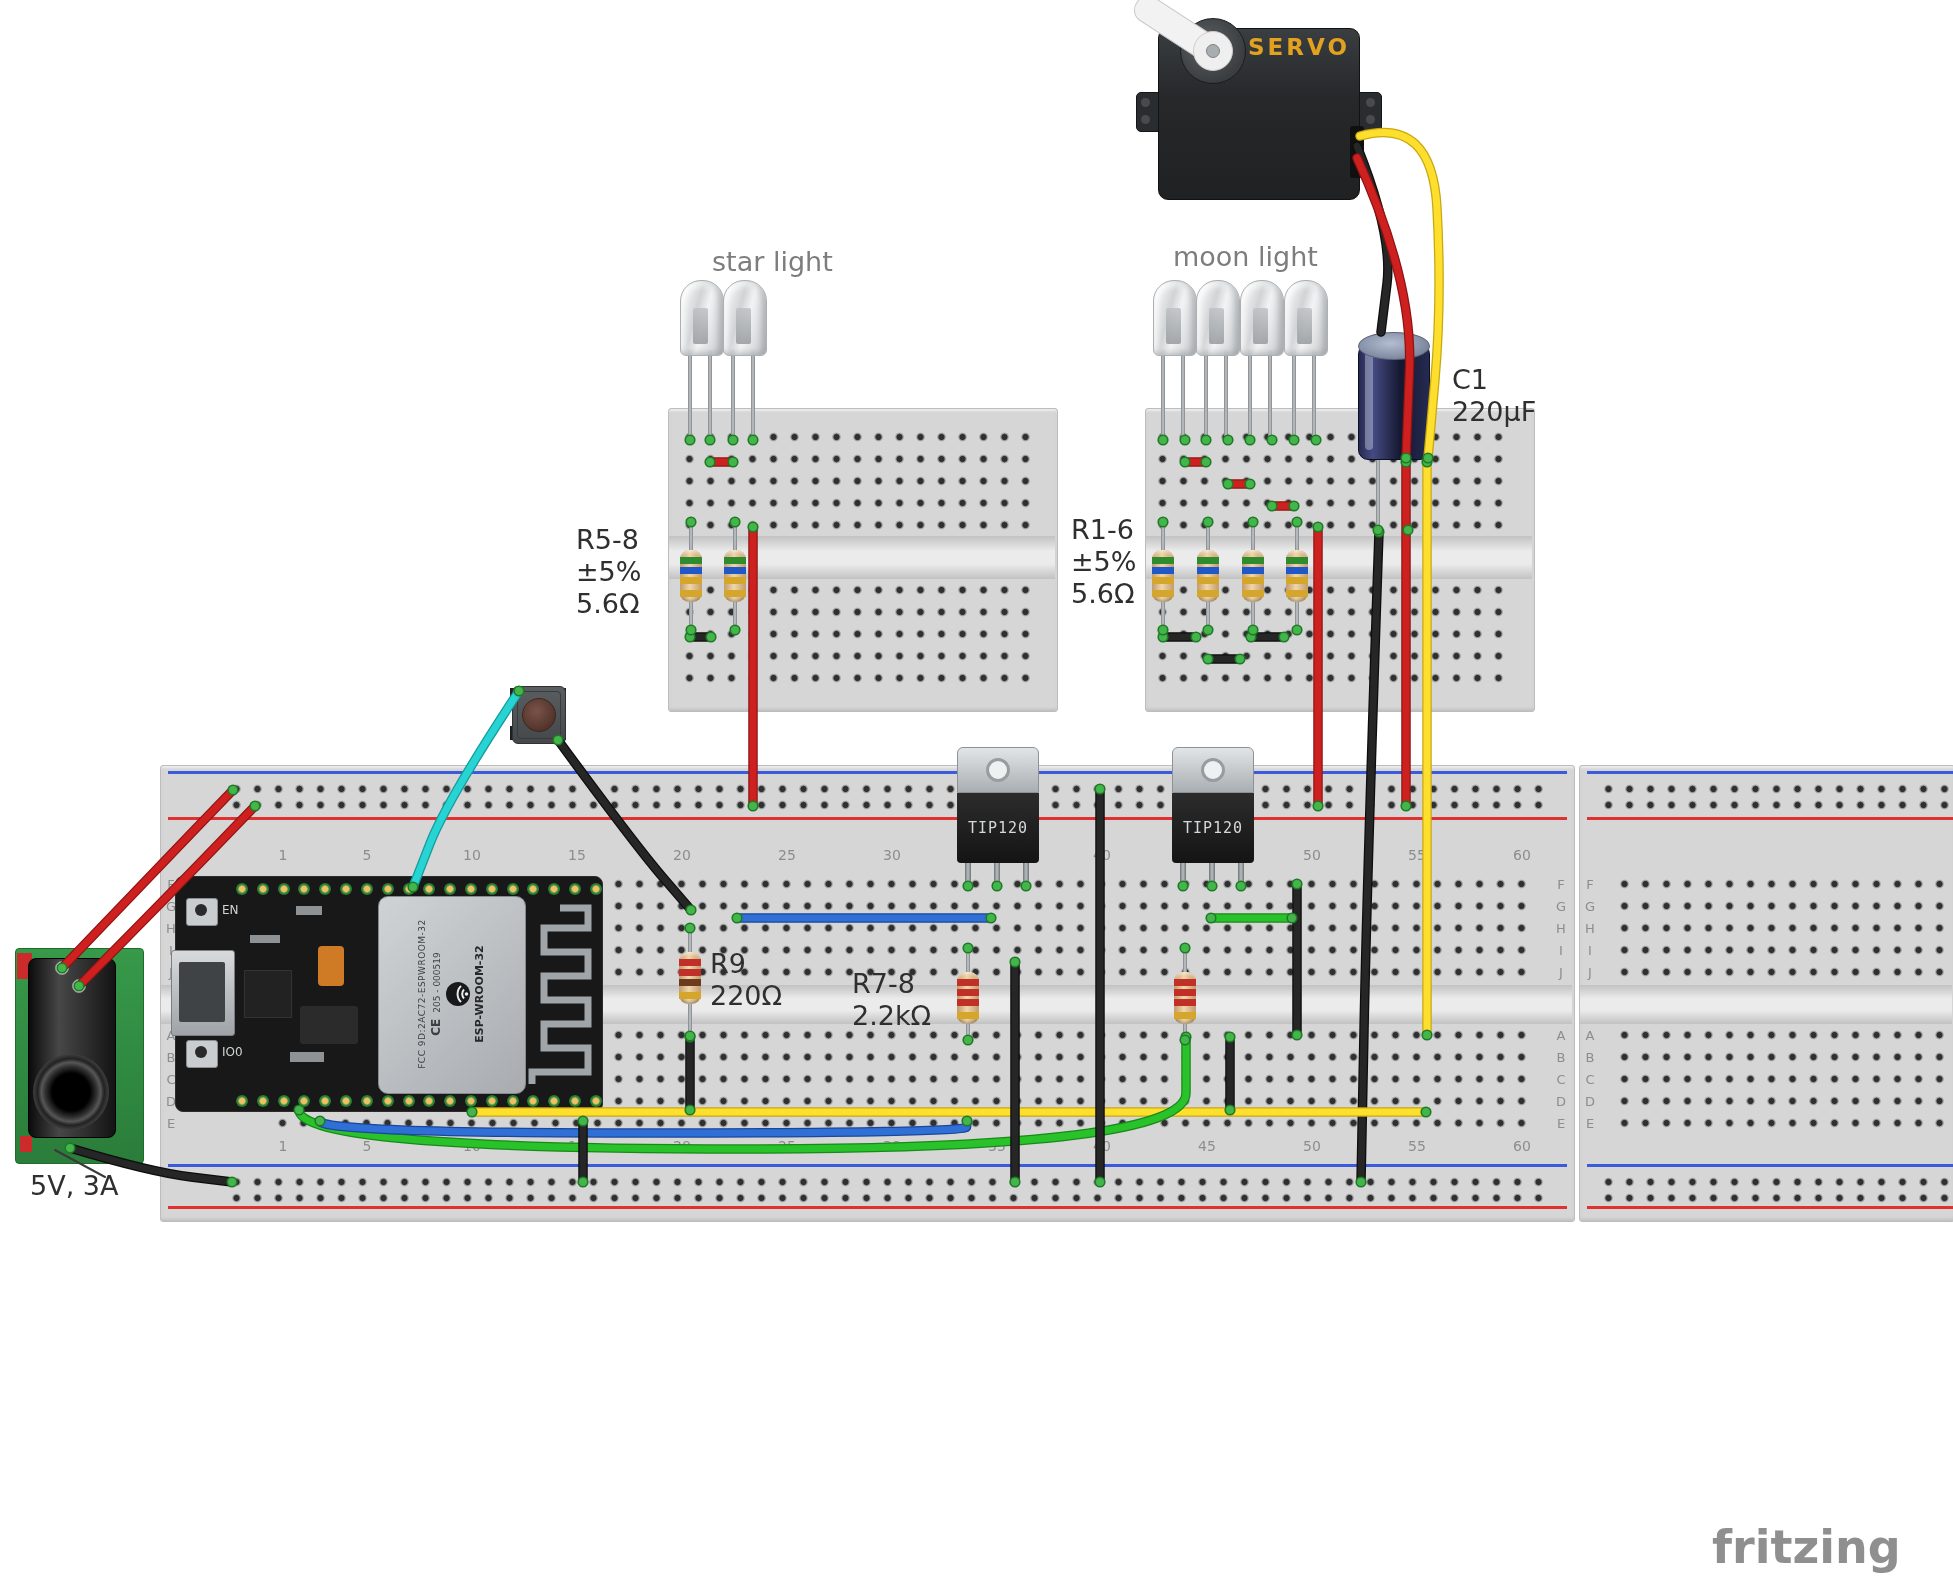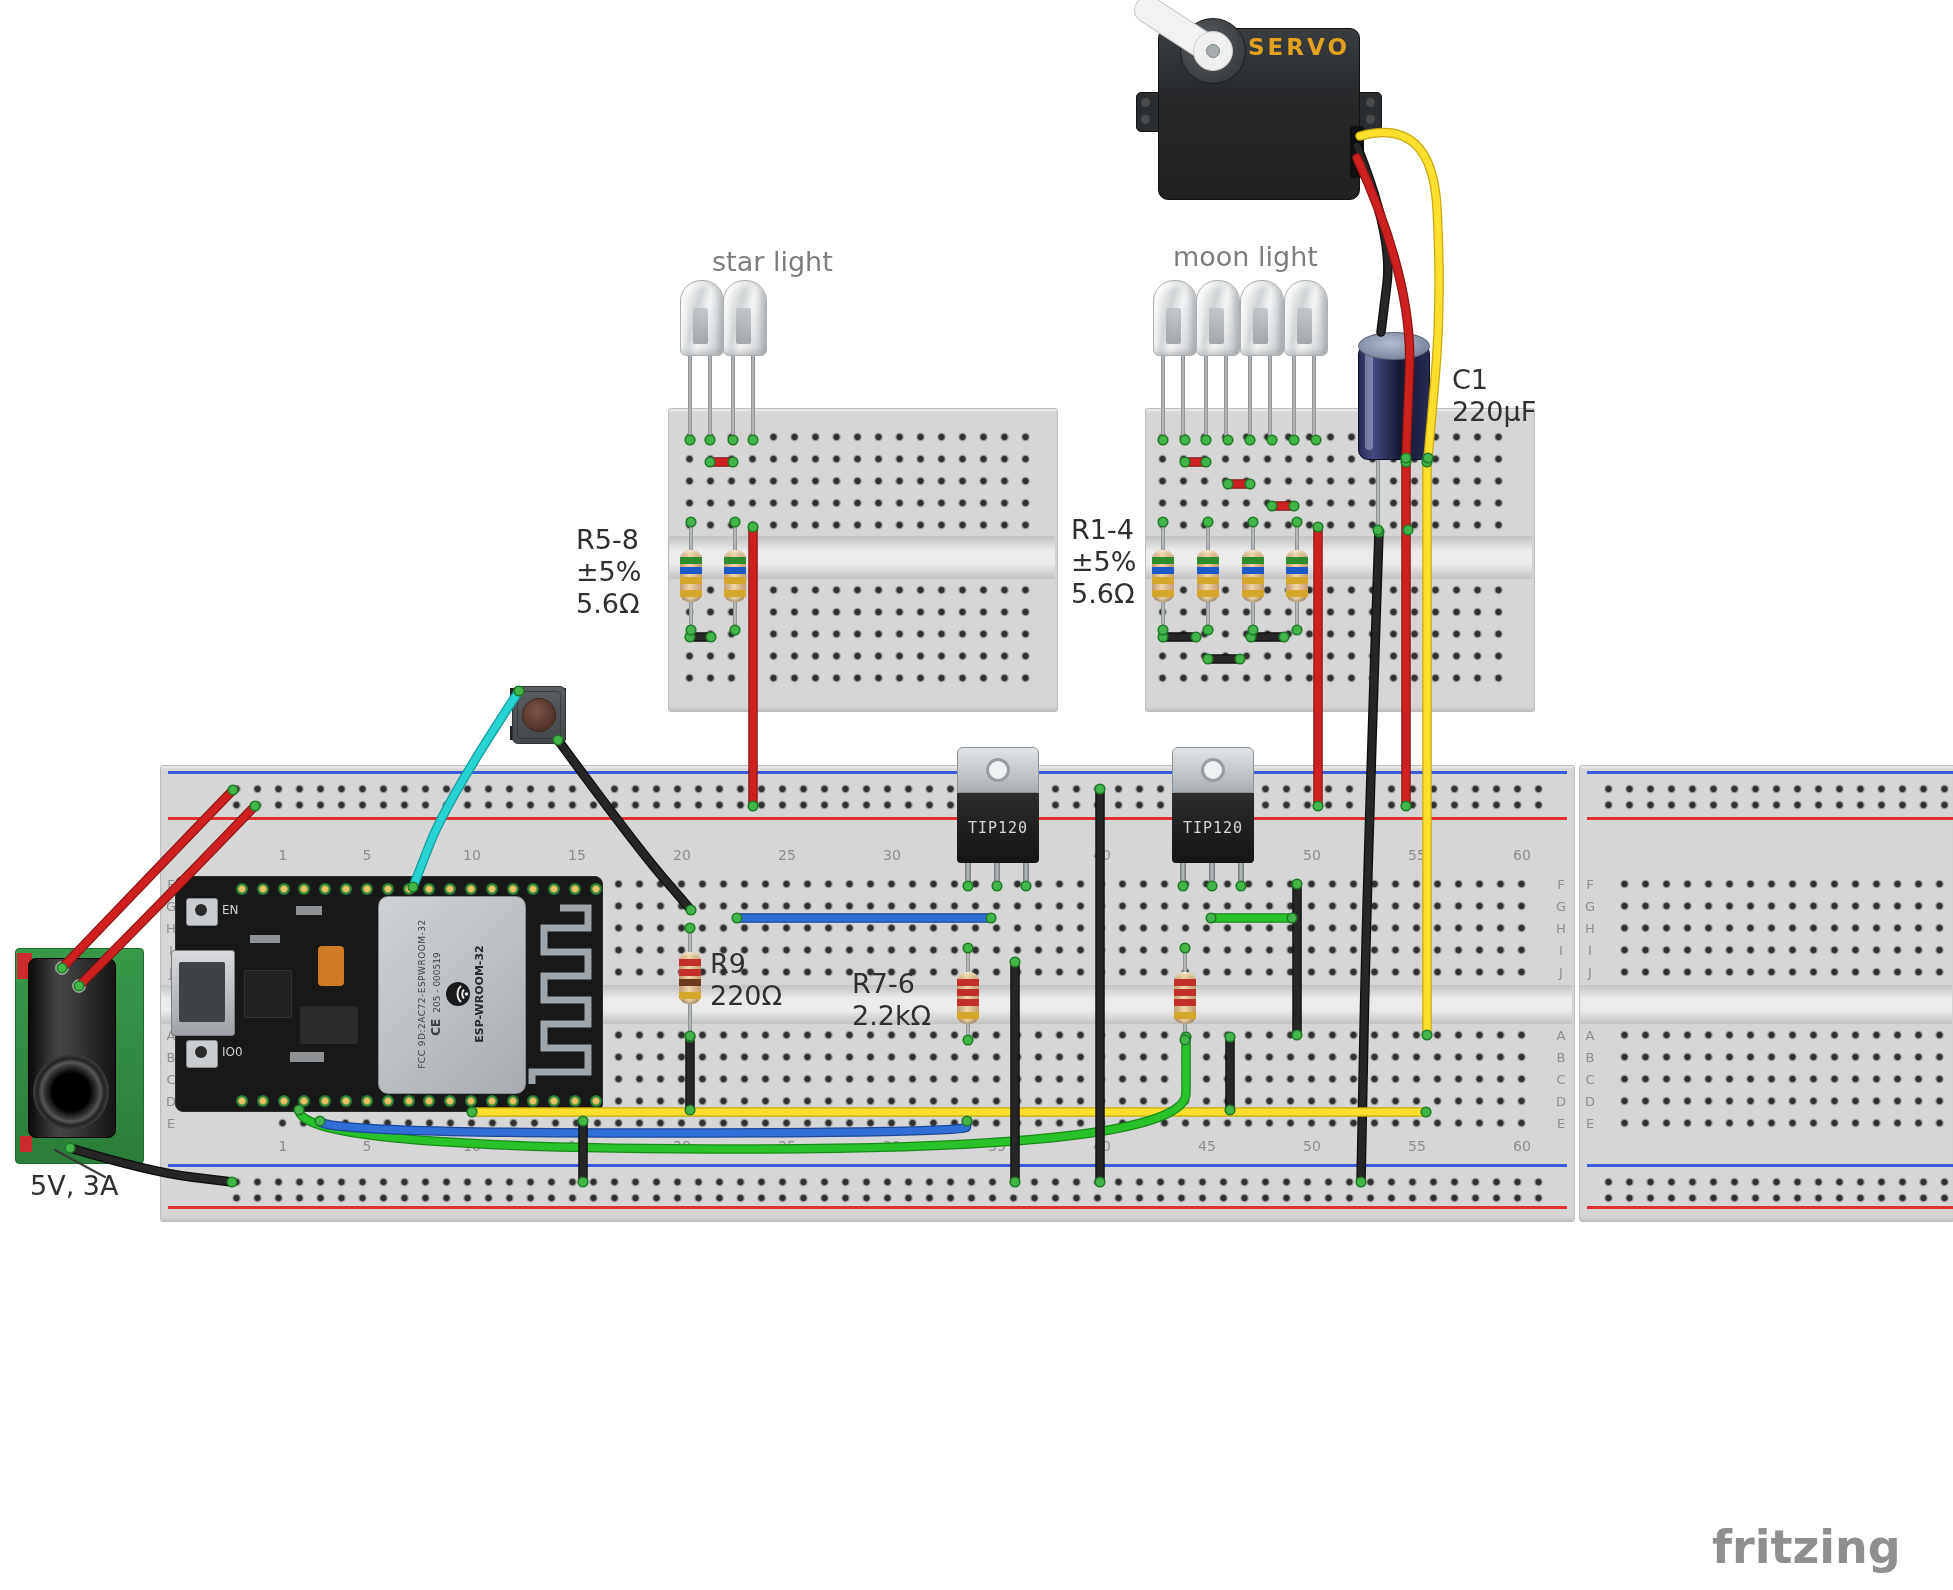--- a/index.html
+++ b/index.html
@@ -387,30 +387,30 @@
   <div class="ann" style="left:1452px;top:364px">
     <span class="l">C1</span>
     <span class="l">220µF</span>
   </div>
   <div class="ann" style="left:576px;top:524px">
     <span class="l">R5-8</span>
     <span class="l">±5%</span>
     <span class="l">5.6Ω</span>
   </div>
   <div class="ann" style="left:1071px;top:514px">
-    <span class="l">R1-4</span>
+    <span class="l">R1-6</span>
     <span class="l">±5%</span>
     <span class="l">5.6Ω</span>
   </div>
   <div class="ann" style="left:710px;top:948px">
     <span class="l">R9</span>
     <span class="l">220Ω</span>
   </div>
   <div class="ann" style="left:852px;top:968px">
-    <span class="l">R7-6</span>
+    <span class="l">R7-8</span>
     <span class="l">2.2kΩ</span>
   </div>
   <div class="ann" style="left:30px;top:1170px">5V, 3A</div>
   <div class="abs" style="left:1712px;top:1520px;font-size:46px;font-weight:bold;color:#8f8f8f;z-index:40">fritzing</div>
 
 <span class="bb-letter" style="left: 171px; top: 884px;">F</span>
     <span class="bb-letter" style="left: 171px; top: 906px;">G</span>
     <span class="bb-letter" style="left: 171px; top: 928px;">H</span>
     <span class="bb-letter" style="left: 171px; top: 950px;">I</span>
     <span class="bb-letter" style="left: 171px; top: 972px;">J</span>

